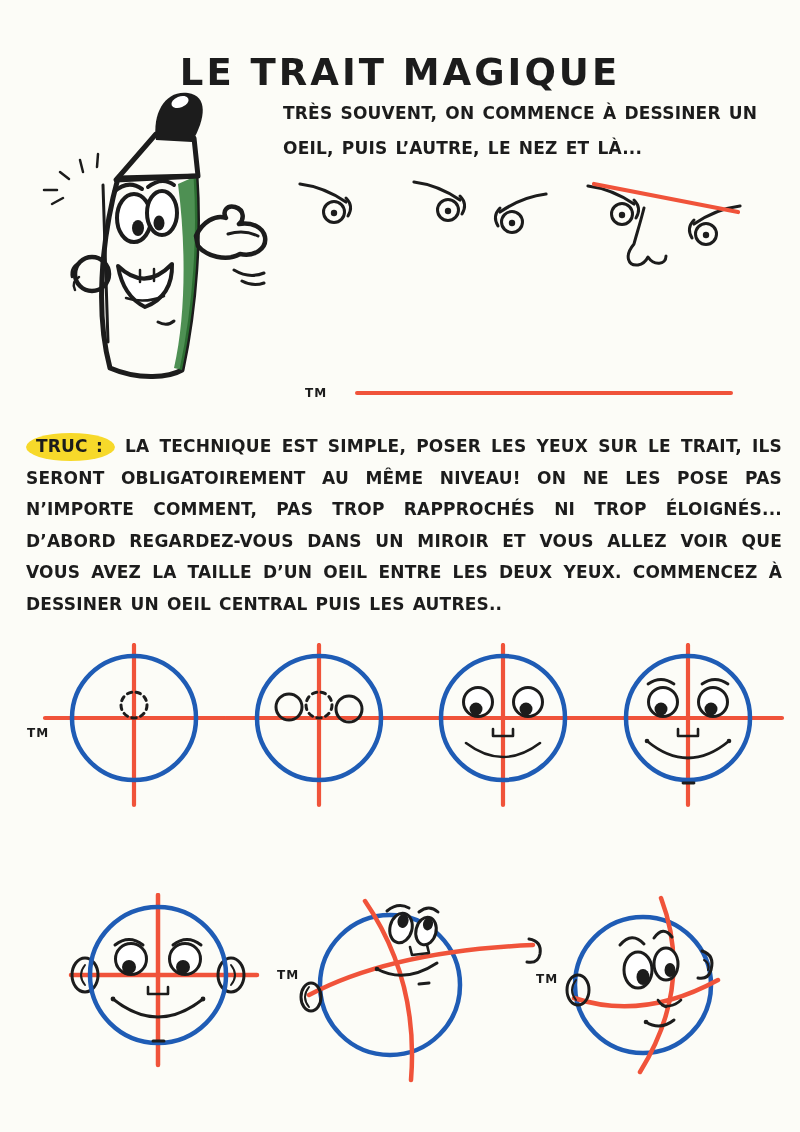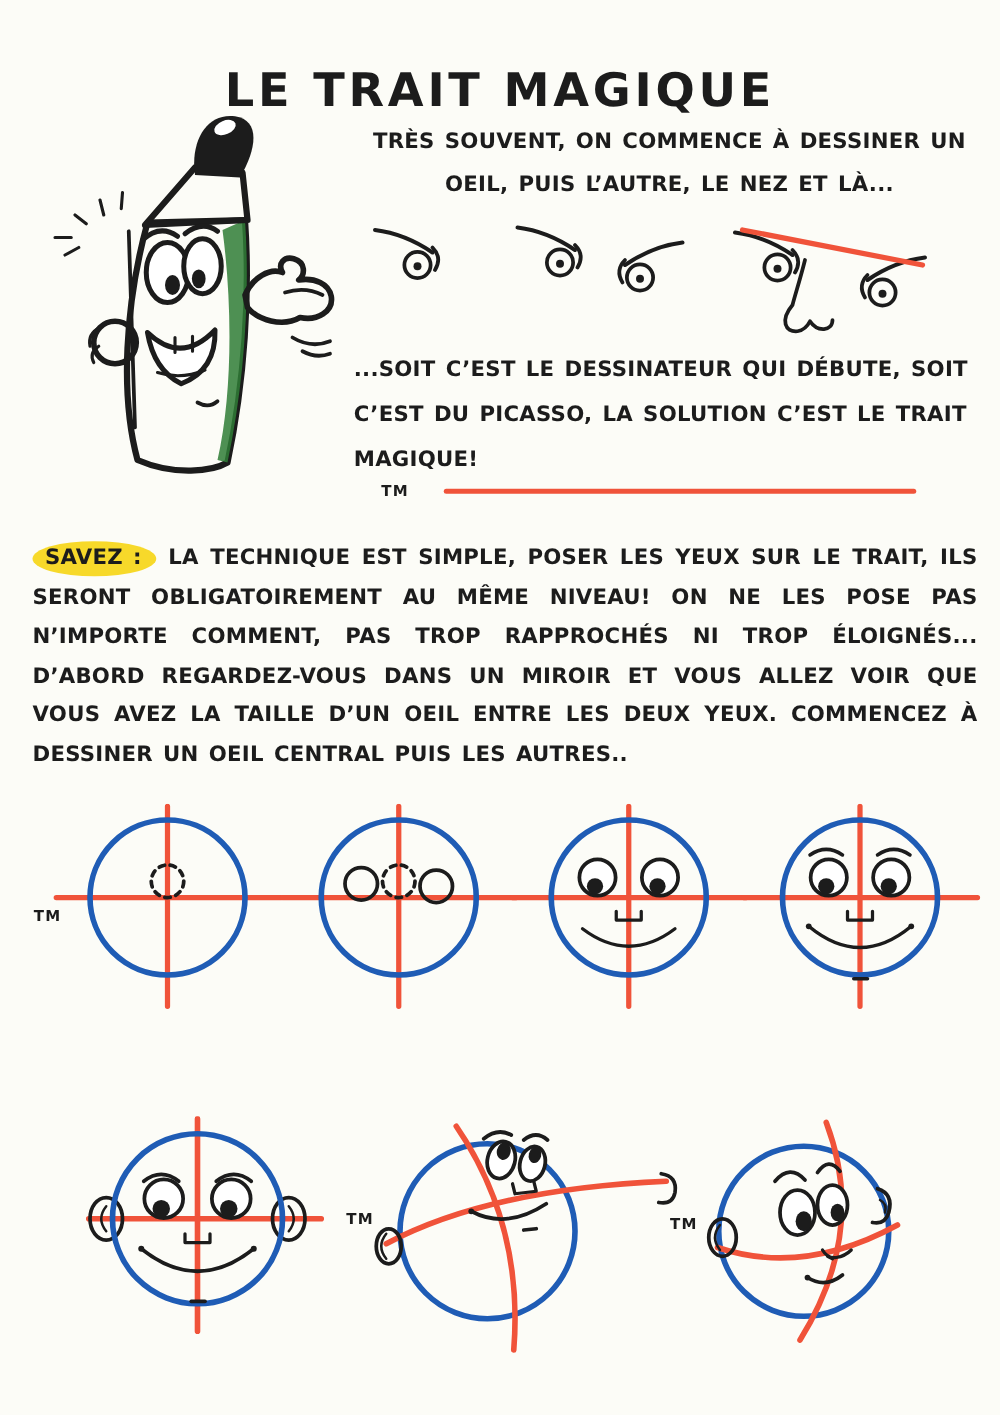--- a/index.html
+++ b/index.html
@@ -12,21 +12,21 @@
     background:var(--c-paper); overflow:hidden;
     font-family:"DejaVu Sans","Liberation Sans",sans-serif;
     color:var(--c-ink); font-weight:700;
   }
   .abs{position:absolute;}
   .title{
     left:0; right:0; top:26px; text-align:center;
     font-size:37px; letter-spacing:3px; font-weight:700;
   }
   .bodytext{font-size:17px; letter-spacing:.2px; word-spacing:2px; margin:0;}
-  .intro{left:283px; top:96px; width:505px; line-height:35px;text-align:center;}
+  .intro{left:283px; top:96px; width:505px; line-height:35px;}
   .debut{left:283px; top:278px; width:515px; line-height:36px;}
   .truc{left:26px; top:431px; width:756px; line-height:31.5px; text-align:justify;}
   .interest{left:26px; top:820px; width:754px; line-height:34px; text-align:justify;}
   .truc-pill{
     display:inline-block; background:var(--c-yellow);
     border-radius:50%; padding:0 12px 1px 10px; line-height:27px;
   }
   .tm-row{left:305px; top:386px; width:428px; display:flex; align-items:center; gap:28px;}
   .tm{font-size:12px; letter-spacing:1px;}
   .redline{flex:1; height:4px; background:var(--c-red); border-radius:2px;}
@@ -91,28 +91,27 @@
     <use href="#eye" transform="translate(126,4)"></use>
     <use href="#eye" transform="translate(258,16) scale(-1,1)"></use>
     <g>
       <use href="#eye" transform="translate(300,8)"></use>
       <use href="#eye" transform="translate(452,28) scale(-1,1)"></use>
       <path class="sk" stroke-width="3" d="M356,36 C352,52 348,64 346,72 C336,84 340,94 350,93 C356,92 359,87 360,85 C366,94 378,93 378,84"></path>
       <path class="rd" stroke-width="4.2" d="M306,12 L450,40"></path>
     </g>
   </svg>
 
-  <p class="abs bodytext debut">...SOIT C’EST LE DESSINATEUR QUI DÉBUTE, SOIT C’EST DU PICASSO, LA SOLUTION C’EST LE TRAIT MAGIQUE!</p>
 
   <div class="abs tm-row">
     <span class="tm">TM</span>
     <div class="redline"></div>
   </div>
 
-  <p class="abs bodytext truc"><span class="truc-pill">SAVEZ :</span>
+  <p class="abs bodytext truc"><span class="truc-pill">TRUC :</span>
     <span>LA TECHNIQUE EST SIMPLE, POSER LES YEUX SUR LE TRAIT, ILS SERONT OBLIGATOIREMENT AU MÊME NIVEAU! ON NE LES POSE PAS N’IMPORTE COMMENT, PAS TROP RAPPROCHÉS NI TROP ÉLOIGNÉS... D’ABORD REGARDEZ-VOUS DANS UN MIROIR ET VOUS ALLEZ VOIR QUE VOUS AVEZ LA TAILLE D’UN OEIL ENTRE LES DEUX YEUX. COMMENCEZ À DESSINER UN OEIL CENTRAL PUIS LES AUTRES..</span></p>
 
   <span class="abs tm" style="left:27px;top:726px">TM</span>
 
   <svg class="abs" style="left:37px;top:643px" width="195" height="165" viewBox="0 0 195 165">
     <path class="rd" stroke-width="4.2" d="M97,2 V162 M8,75 H188"></path>
     <circle class="bl" stroke-width="4.5" cx="97" cy="75" r="62"></circle>
     <circle class="sk" stroke-width="3" stroke-dasharray="4.5 4.5" cx="97" cy="62" r="13"></circle>
   </svg>
 

